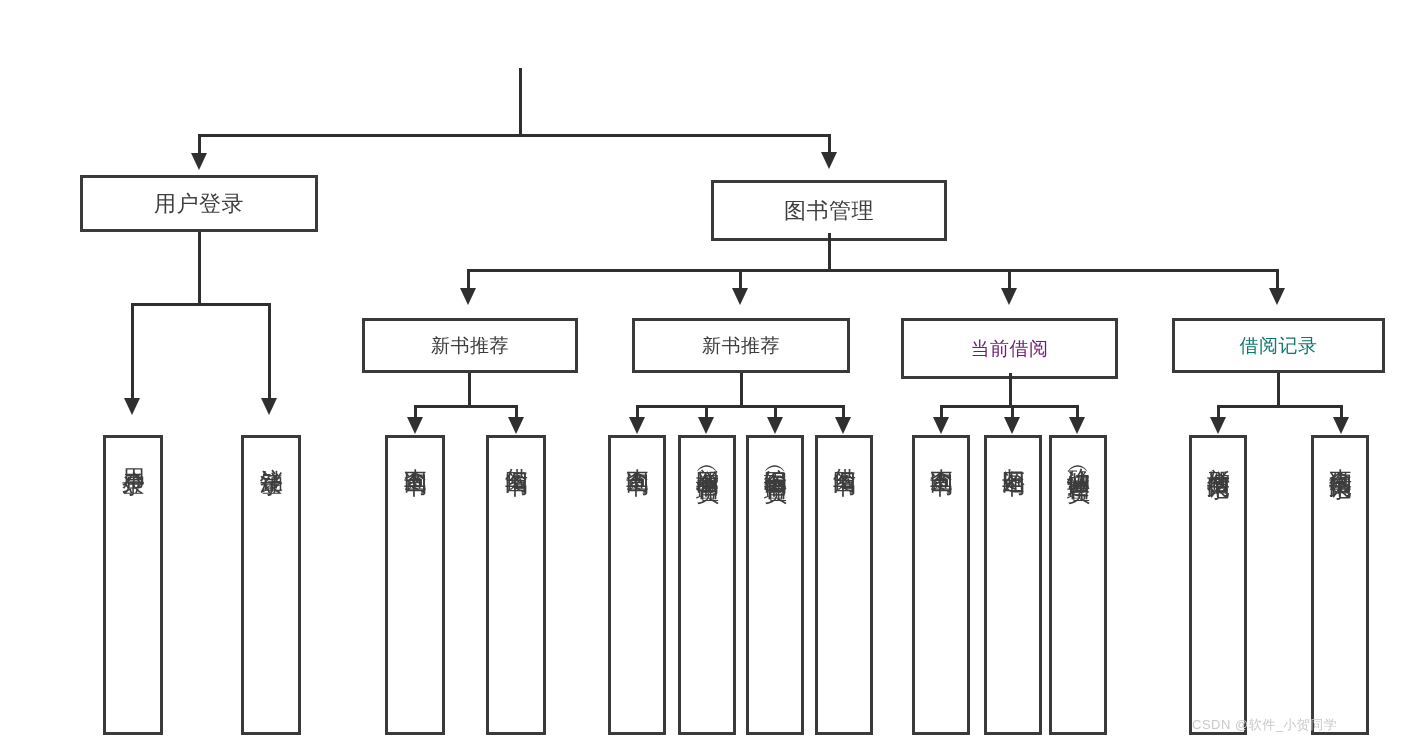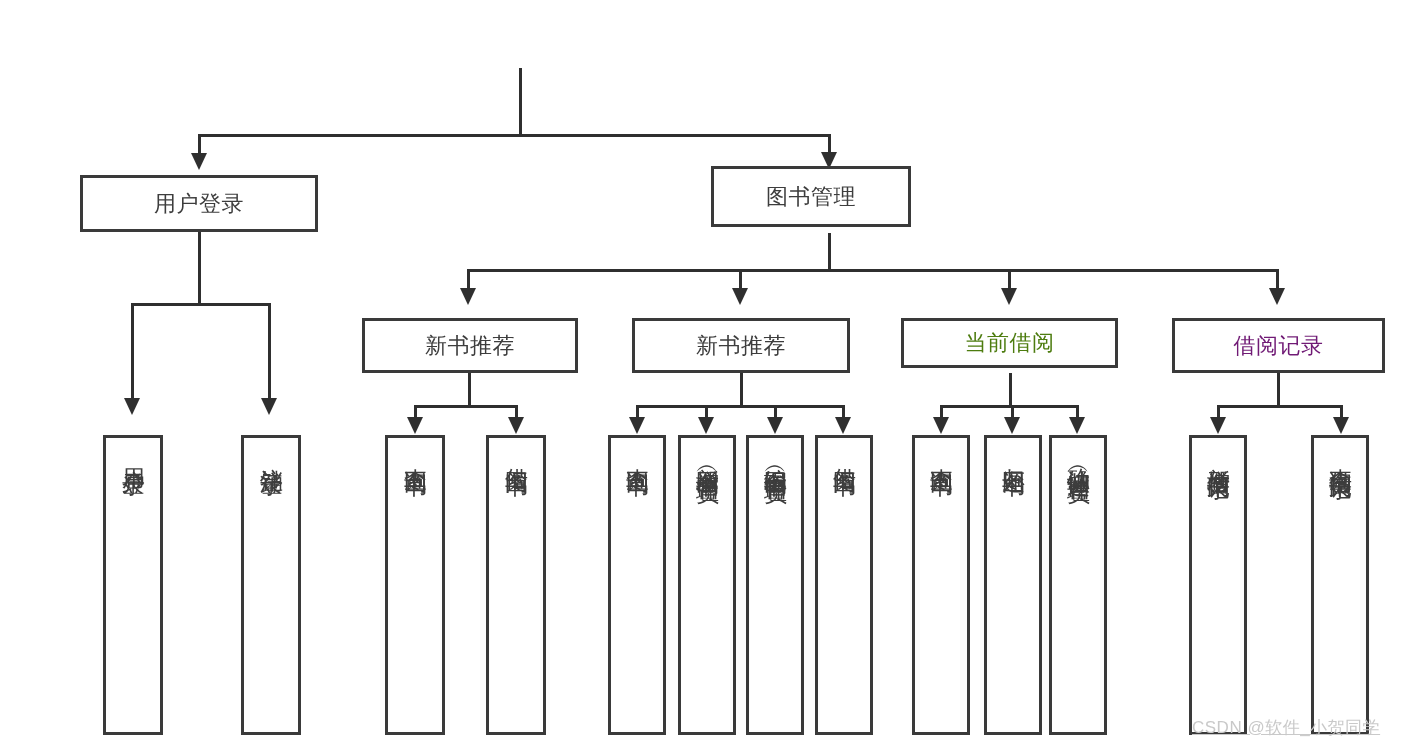--- a/index.html
+++ b/index.html
@@ -31,21 +31,21 @@
     letter-spacing: 0.5px;
   }
   .node.root {
     font-size: 25px;
     border-width: 3px;
   }
   .node.lvl1 {
     font-size: 22px;
   }
   .node.lvl2 {
-    font-size: 22px;
+    font-size: 19px;
   }
   .node.leaf {
     font-size: 23px;
     align-items: flex-start;
     justify-content: center;
     padding-top: 12px;
   }
   .vlabel {
     writing-mode: vertical-rl;
     text-orientation: upright;
@@ -65,44 +65,43 @@
     position: absolute;
     width: 0;
     height: 0;
     border-left: 8px solid transparent;
     border-right: 8px solid transparent;
     border-top: 17px solid #2f2f2f;
   }
   
   #watermark {
     position: absolute;
-    font-size: 17px;
+    font-size: 13px;
     color: #c9c9c9;
     white-space: nowrap;
     letter-spacing: 0.5px;
-    text-decoration: underline;
   }
 </style>
 </head>
 <body>
 
 <div id="canvas" style="background: rgb(255, 255, 255);">
 
 
   <div class="conn vline" style="left: 519px; top: 68px; width: 3px; height: 68px; background: rgb(47, 47, 47);"></div>
   <div class="conn hline" style="left: 198px; top: 134px; width: 633px; height: 3px; background: rgb(47, 47, 47);"></div>
   <div class="conn vline" style="left: 198px; top: 134px; width: 3px; height: 22px; background: rgb(47, 47, 47);"></div>
   <div class="arrow" style="left: 191px; top: 153px; border-top-color: rgb(47, 47, 47);"></div>
   <div class="conn vline" style="left: 828px; top: 134px; width: 3px; height: 22px; background: rgb(47, 47, 47);"></div>
   <div class="arrow" style="left: 821px; top: 152px; border-top-color: rgb(47, 47, 47);"></div>
 
   <div class="node lvl1" id="node-l1-0" style="left: 80px; top: 175px; width: 238px; height: 57px; border-color: rgb(58, 58, 58); color: rgb(61, 61, 61);">
     <span>用户登录</span>
   </div>
-  <div class="node lvl1" id="node-l1-1" style="left: 711px; top: 166px; width: 200px; height: 61px; border-color: rgb(58, 58, 58); color: rgb(61, 61, 61);">
+  <div class="node lvl1" id="node-l1-1" style="left: 711px; top: 180px; width: 236px; height: 61px; border-color: rgb(58, 58, 58); color: rgb(61, 61, 61);">
     <span>图书管理</span>
   </div>
 
   <div class="conn vline" style="left: 198px; top: 232px; width: 3px; height: 73px; background: rgb(47, 47, 47);"></div>
   <div class="conn hline" style="left: 131px; top: 303px; width: 139px; height: 3px; background: rgb(47, 47, 47);"></div>
   <div class="conn vline" style="left: 131px; top: 303px; width: 3px; height: 98px; background: rgb(47, 47, 47);"></div>
   <div class="arrow" style="left: 124px; top: 398px; border-top-color: rgb(47, 47, 47);"></div>
   <div class="conn vline" style="left: 268px; top: 303px; width: 3px; height: 98px; background: rgb(47, 47, 47);"></div>
   <div class="arrow" style="left: 261px; top: 398px; border-top-color: rgb(47, 47, 47);"></div>
 
@@ -116,24 +115,24 @@
   <div class="arrow" style="left: 1001px; top: 288px; border-top-color: rgb(47, 47, 47);"></div>
   <div class="conn vline" style="left: 1276px; top: 269px; width: 3px; height: 22px; background: rgb(47, 47, 47);"></div>
   <div class="arrow" style="left: 1269px; top: 288px; border-top-color: rgb(47, 47, 47);"></div>
 
   <div class="node lvl2" id="node-l2-0" style="left: 362px; top: 318px; width: 216px; height: 55px; border-color: rgb(58, 58, 58); color: rgb(61, 61, 61);">
     <span>新书推荐</span>
   </div>
   <div class="node lvl2" id="node-l2-1" style="left: 632px; top: 318px; width: 218px; height: 55px; border-color: rgb(58, 58, 58); color: rgb(61, 61, 61);">
     <span>新书推荐</span>
   </div>
-  <div class="node lvl2" id="node-l2-2" style="left: 901px; top: 318px; width: 217px; height: 50px; border-color: rgb(58, 58, 58); color: #4d7c0f;">
+  <div class="node lvl2" id="node-l2-2" style="left: 901px; top: 318px; width: 217px; height: 61px; border-color: rgb(58, 58, 58); color: #701a75;">
     <span>当前借阅</span>
   </div>
-  <div class="node lvl2" id="node-l2-3" style="left: 1172px; top: 318px; width: 213px; height: 55px; border-color: rgb(58, 58, 58); color: #701a75;">
+  <div class="node lvl2" id="node-l2-3" style="left: 1172px; top: 318px; width: 213px; height: 55px; border-color: rgb(58, 58, 58); color: #0f766e;">
     <span>借阅记录</span>
   </div>
 
   <div class="conn vline" style="left: 468px; top: 373px; width: 3px; height: 34px; background: rgb(47, 47, 47);"></div>
   <div class="conn hline" style="left: 414px; top: 405px; width: 104px; height: 3px; background: rgb(47, 47, 47);"></div>
   <div class="conn vline" style="left: 414px; top: 405px; width: 3px; height: 15px; background: rgb(47, 47, 47);"></div>
   <div class="arrow" style="left: 407px; top: 417px; border-top-color: rgb(47, 47, 47);"></div>
   <div class="conn vline" style="left: 515px; top: 405px; width: 3px; height: 15px; background: rgb(47, 47, 47);"></div>
   <div class="arrow" style="left: 508px; top: 417px; border-top-color: rgb(47, 47, 47);"></div>
 

